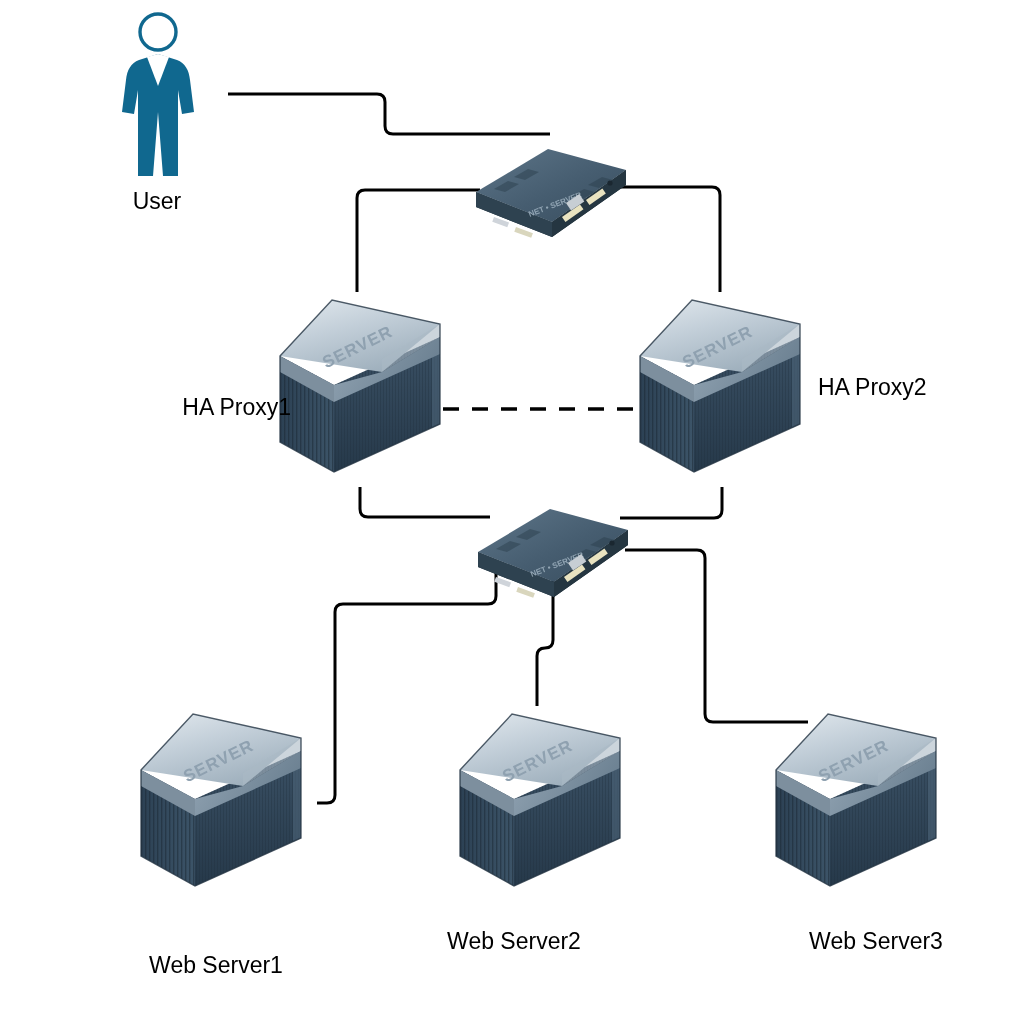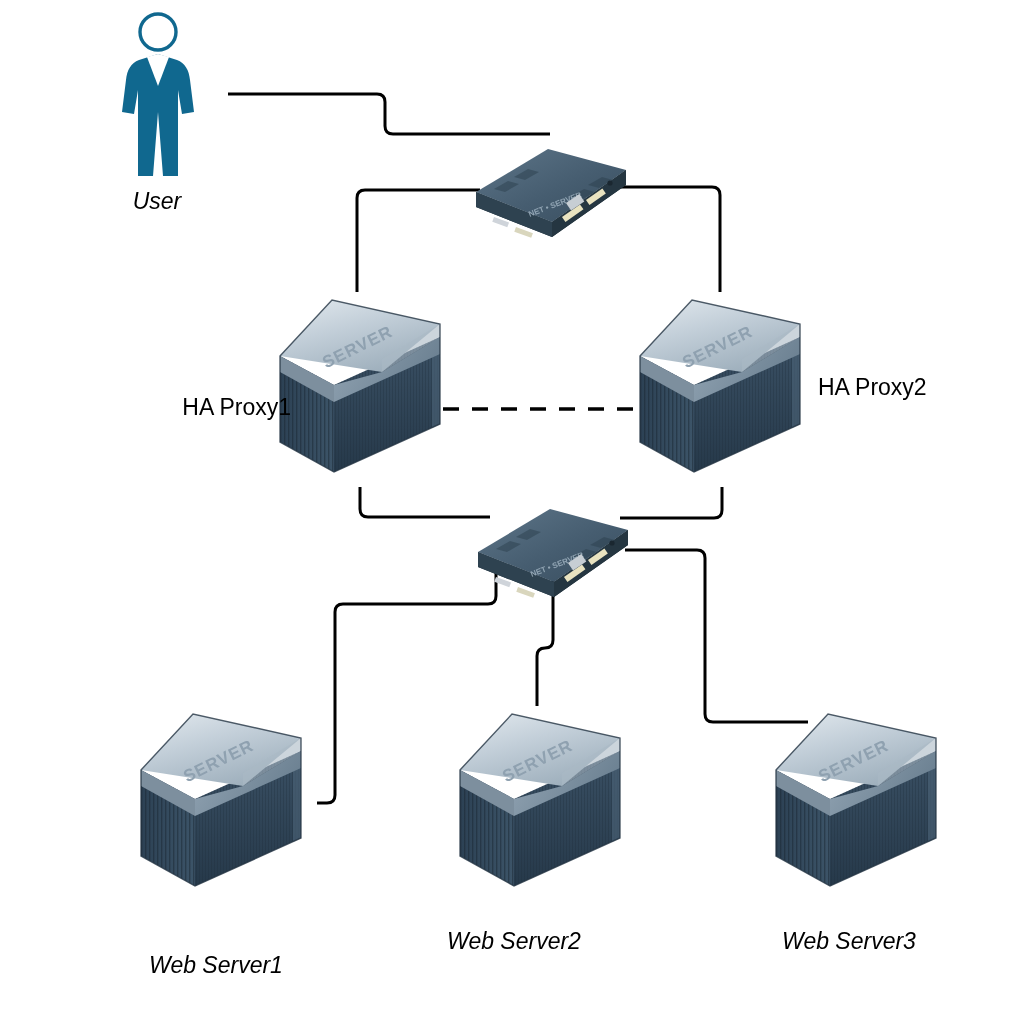--- a/index.html
+++ b/index.html
@@ -33,21 +33,20 @@
     position: absolute;
     font-family: "Liberation Sans", sans-serif;
     font-size: 23px;
     color: #000000;
     white-space: nowrap;
     line-height: 1;
   }
   .label-center {
     text-align: center;
     transform: translateX(-50%);
-    font-style: italic;
   }
   .label-right {
     text-align: right;
   }
   .label-left {
     text-align: right;
     transform: translateX(-100%);
     margin-left: 27px;
   }
 </style>
@@ -264,15 +263,15 @@
       <path d="M62 93 L62 180 L168 132 L168 45 Z" fill="url(#mesh)" opacity="0.7"></path>
       <path d="M160 49 L168 45 L168 132 L160 136 Z" fill="#4a6175" opacity="0.65"></path>
       <path d="M8 64 L60 8 L168 32 L110 80 Z" fill="url(#capGrad)"></path>
       <path d="M8 64 L62 93 L62 110 L8 80 Z" fill="#7d8f9e"></path>
       <path d="M62 93 L110 80 L168 45 L168 62 L62 110 Z" fill="url(#capGradSide)"></path>
       <path d="M110 80 L168 45 L168 32 L110 67 Z" fill="#aab9c5" opacity="0.6"></path>
       <text x="88" y="60" font-family="Liberation Sans, sans-serif" font-size="17" font-weight="bold" fill="#8fa1b0" letter-spacing="1" transform="rotate(-26 88 60)" text-anchor="middle">SERVER</text>
       <path d="M8 64 L60 8 L168 32 L168 132 L62 180 L8 150 Z" fill="none" stroke="#243543" stroke-width="1.4" opacity="0.8"></path>
     </svg>
   </div>
-  <div class="node-label label-center" style="left:849px; top:930px;">Web Server3</div>
+  <div class="node-label label-center" style="left:876px; top:930px;">Web Server3</div>
 
 </div>
 
 </body></html>

